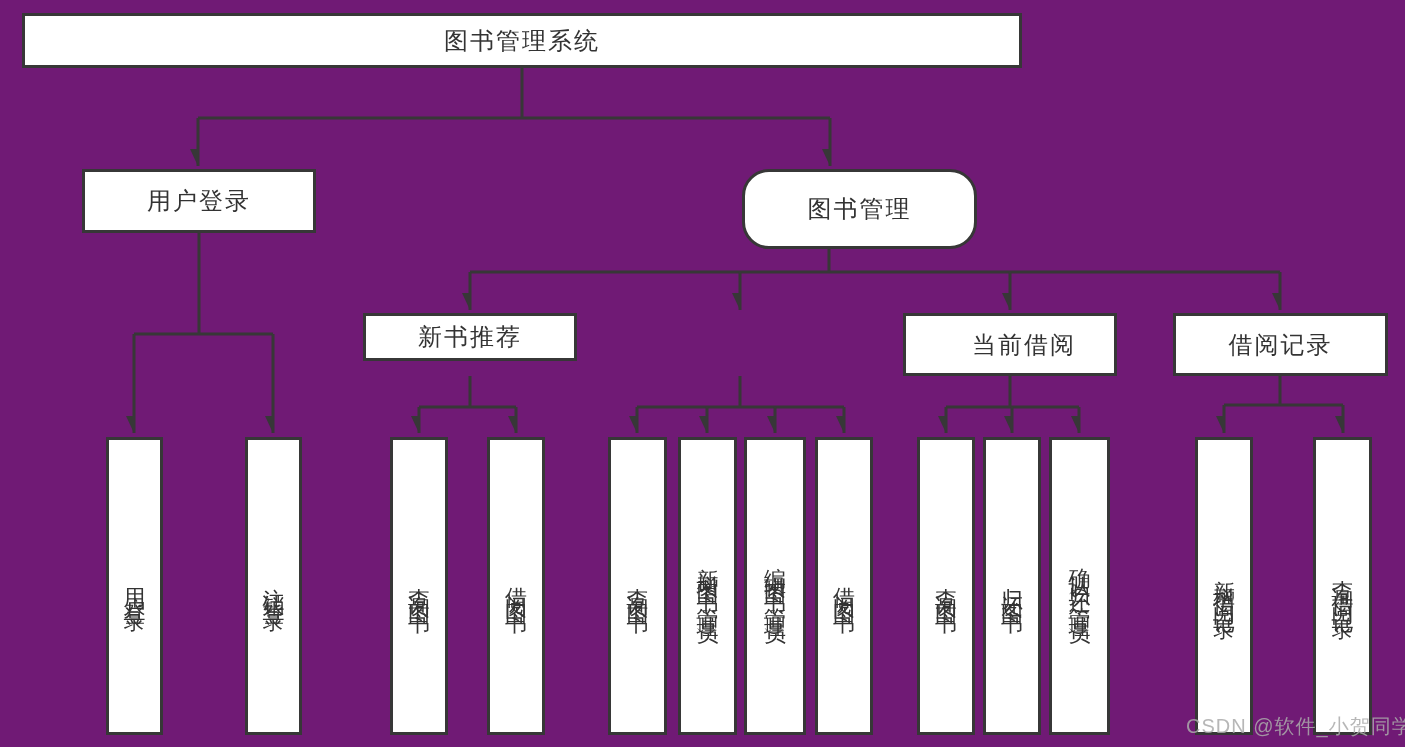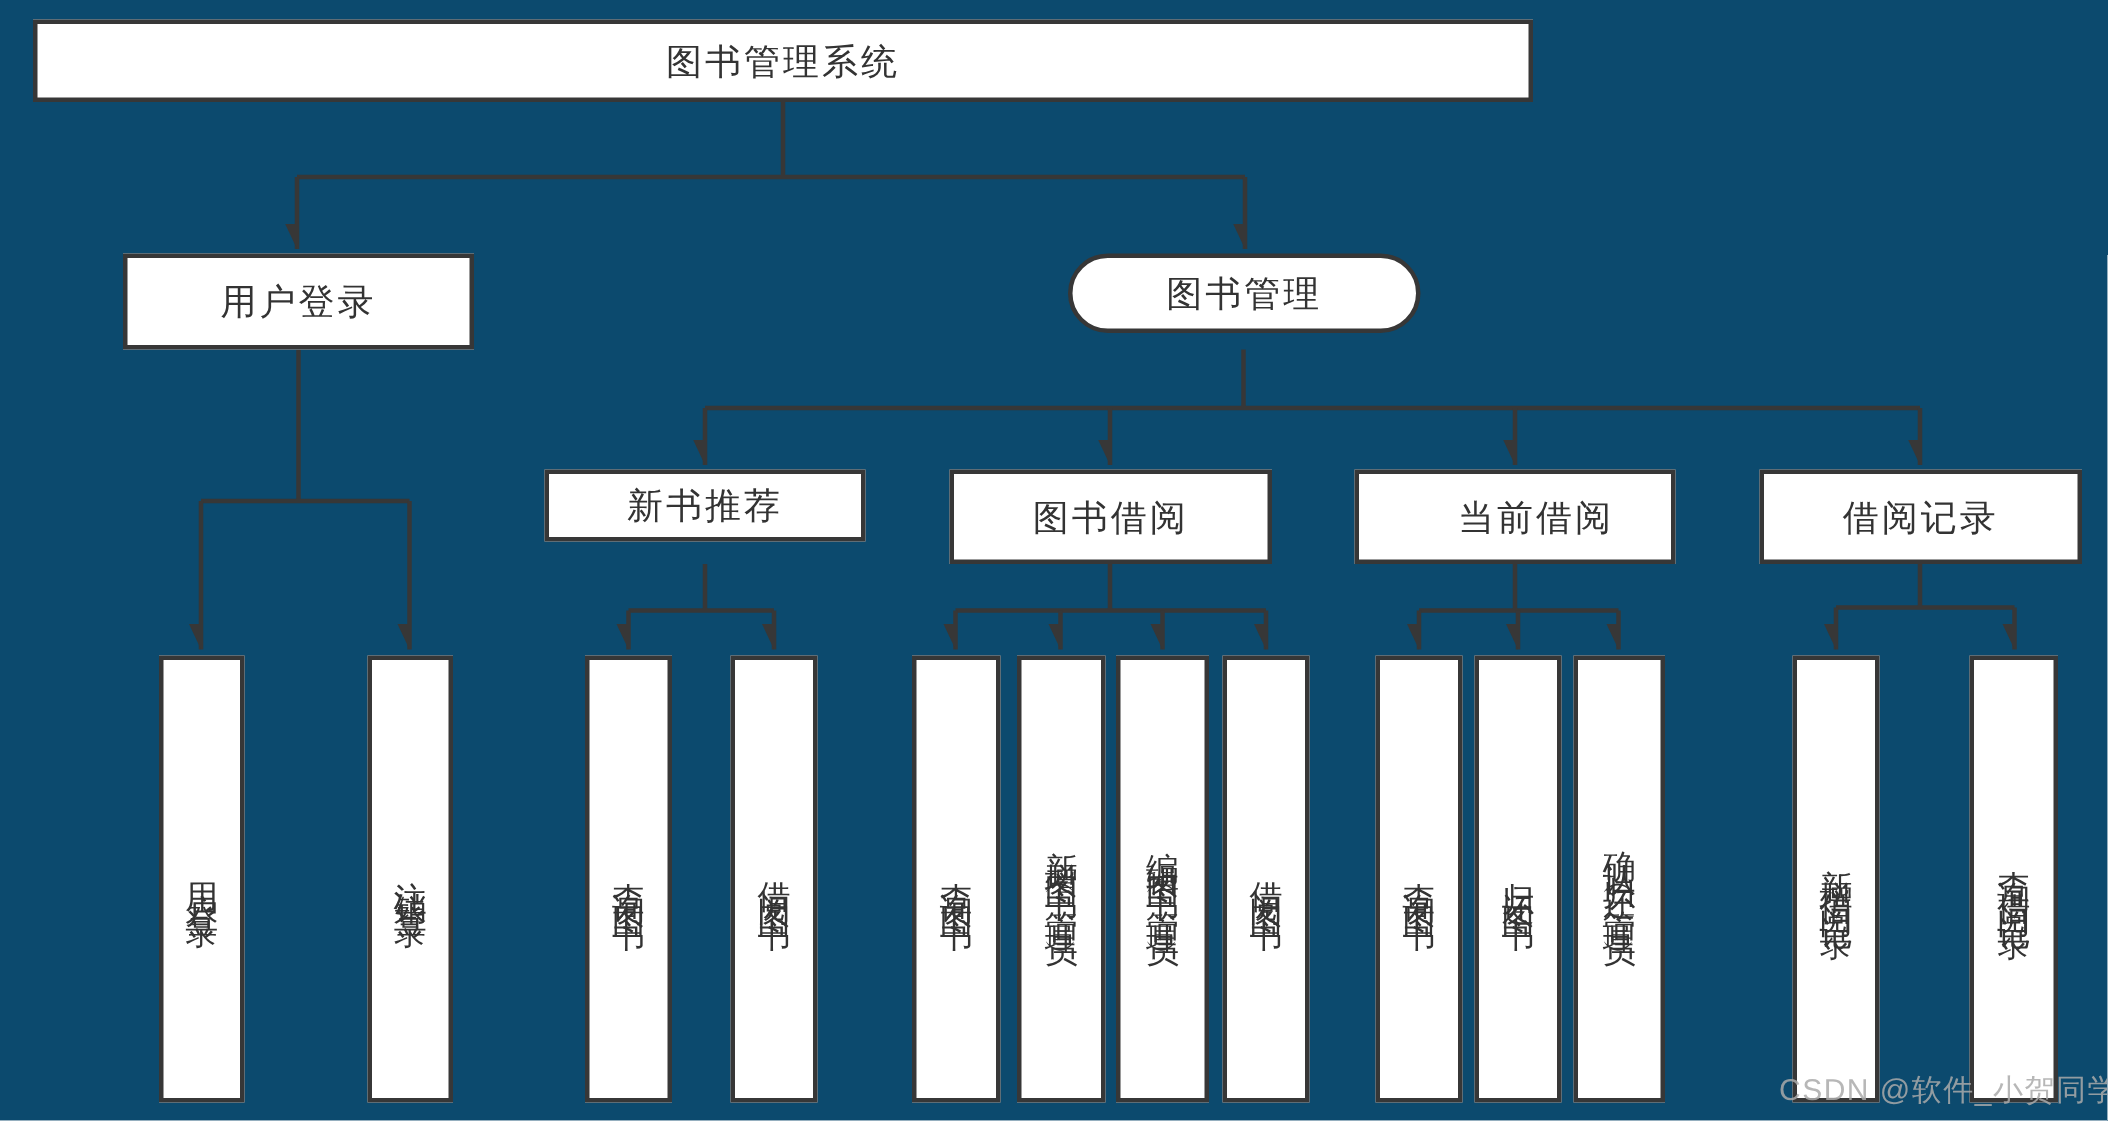--- a/index.html
+++ b/index.html
@@ -5,21 +5,21 @@
   html, body {
     margin: 0;
     padding: 0;
     background: #ffffff;
     font-family: "Liberation Sans", "DejaVu Sans", sans-serif;
   }
   .canvas {
     position: relative;
     width: 1405px;
     height: 747px;
-    background: #0c4a6e;
+    background: #701a75;
     overflow: hidden;
   }
   .connectors {
     position: absolute;
     left: 0;
     top: 0;
     z-index: 1;
   }
   .node {
     position: absolute;
@@ -100,24 +100,23 @@
 
       <path d="M1280 376 V405 M1224 405 H1343"></path>
       <path d="M1224 405 V433" marker-end="url(#arw)"></path>
       <path d="M1343 405 V433" marker-end="url(#arw)"></path>
     </g>
   </svg>
 
   <div class="node hbox" style="left:22px; top:13px; width:1000px; height:55px;">图书管理系统</div>
 
   <div class="node hbox" style="left:82px; top:169px; width:234px; height:64px;">用户登录</div>
-  <div class="node hbox" style="left:712px; top:169px; width:235px; height:53px;border-radius:27px;">图书管理</div>
+  <div class="node hbox" style="left:742px; top:169px; width:235px; height:80px;border-radius:27px;">图书管理</div>
 
   <div class="node hbox" style="left:363px; top:313px; width:214px; height:48px;">新书推荐</div>
-  <div class="node hbox" style="left:633px; top:313px; width:215px; height:63px;">图书借阅</div>
   <div class="node hbox" style="left:903px; top:313px; width:214px; height:63px;padding-left:28px;">当前借阅</div>
   <div class="node hbox" style="left:1173px; top:313px; width:215px; height:63px;">借阅记录</div>
 
   <div class="node vbox" style="left:106px; top:437px; width:57px; height:298px;">用户登录</div>
   <div class="node vbox" style="left:245px; top:437px; width:57px; height:298px;">注销登录</div>
 
   <div class="node vbox" style="left:390px; top:437px; width:58px; height:298px;">查询图书</div>
   <div class="node vbox" style="left:487px; top:437px; width:58px; height:298px;">借阅图书</div>
 
   <div class="node vbox" style="left:608px; top:437px; width:59px; height:298px;">查询图书</div>

